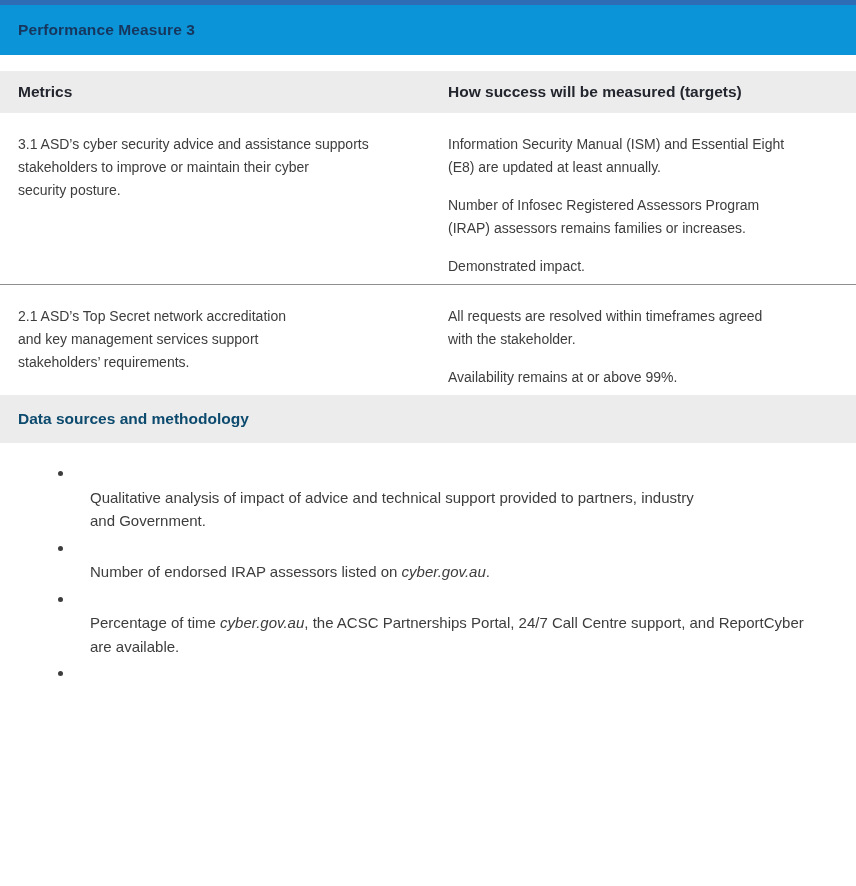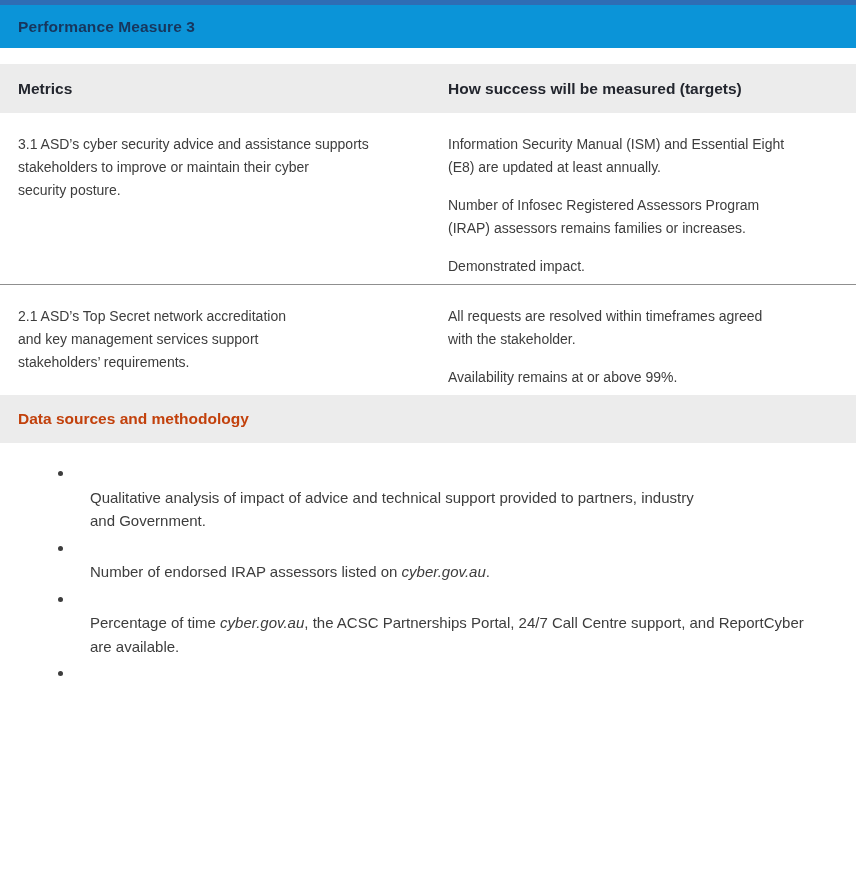--- a/index.html
+++ b/index.html
@@ -7,55 +7,55 @@
     width: 856px; height: 886px;
     font-family: "Liberation Sans", sans-serif;
     color: #3d3d3d;
     overflow: hidden;
   }
   .page { width: 856px; height: 886px; position: relative; background: #ffffff; }
 
   .top-strip { height: 5px; background: #2e6db5; }
 
   .pm-header {
-    height: 43px; background: #0b94d8;
+    height: 50px; background: #0b94d8;
     display: flex; align-items: center;
     padding: 0 18px;
   }
   .pm-header .pm-title {
     color: #17365d; font-weight: bold; font-size: 15.5px; letter-spacing: 0.1px;
   }
 
   .intro {
     margin: 26px 18px 0 18px;
     font-size: 15.5px; line-height: 24px;
     white-space: pre-line;
   }
 
   .thead {
-    margin-top: 16px; height: 49px; background: #ececec;
+    margin-top: 16px; height: 42px; background: #ececec;
     display: grid; grid-template-columns: 430px 1fr;
     padding: 0 18px; align-items: center;
     font-weight: bold; font-size: 15.5px; color: #23262e;
   }
 
   .trow {
     display: grid; grid-template-columns: 430px 1fr;
     padding: 20px 18px 6px 18px;
     font-size: 14px; line-height: 23px;
   }
   .trow.with-divider { border-bottom: 1px solid #8f8f8f; }
   .cell p { margin: 0 0 15px 0; white-space: pre-line; }
   .cell p:last-child { margin-bottom: 0; }
   .cell.metric { padding-right: 20px; }
 
   .section-band {
     height: 48px; background: #ececec;
     display: flex; align-items: center; padding: 0 18px;
-    font-weight: bold; font-size: 15.5px; color: #c2410c;
+    font-weight: bold; font-size: 15.5px; color: #0c4a6e;
   }
 
   ul.sources {
     margin: 19px 18px 0 58px; padding: 0; list-style: none;
   }
   ul.sources li {
     position: relative; padding-left: 32px; margin-bottom: 4px;
     font-size: 15px; line-height: 23.5px; white-space: pre-line;
   }
   ul.sources li .dot {

